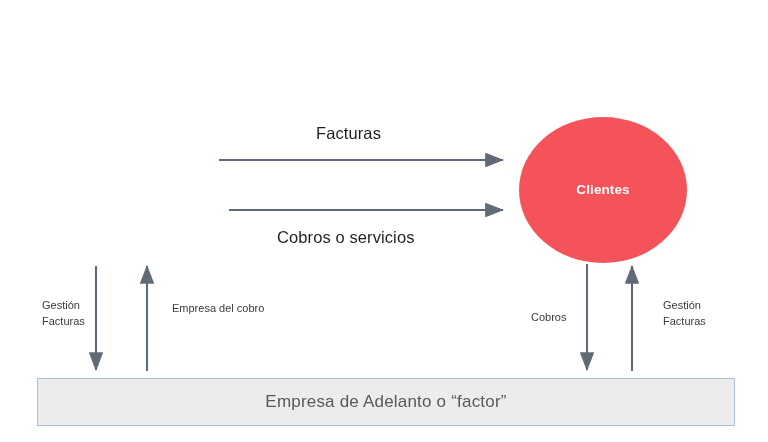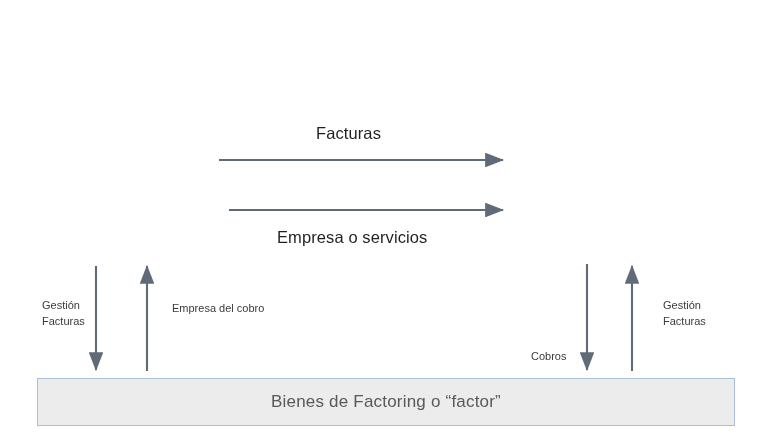--- a/index.html
+++ b/index.html
@@ -92,21 +92,21 @@
   .edge-label.small {
     font-size: 11px;
     line-height: 1.45;
     color: #3b3b3b;
   }
 
   #label-facturas   { left: 316px; top: 124px; }
   #label-bienes     { left: 277px; top: 228px; }
   #label-gestion-izq    { left: 42px;  top: 298px; }
   #label-adelanto       { left: 172px; top: 301px; }
-  #label-cobros         { left: 531px; top: 310px; margin-top: 39px; }
+  #label-cobros         { left: 531px; top: 310px; }
   #label-gestion-der    { left: 663px; top: 298px; }
 </style>
 </head>
 <body>
 
 <div id="diagram-canvas" style="background: rgb(255, 255, 255);">
 
   <svg id="arrow-layer" viewBox="0 0 768 442" xmlns="http://www.w3.org/2000/svg">
     <defs>
       <marker id="arrowhead" markerWidth="9" markerHeight="7" refX="8.5" refY="3.5" orient="auto" markerUnits="strokeWidth">
@@ -121,32 +121,35 @@
     <line x1="96" y1="266" x2="96" y2="370" stroke="#616B77" stroke-width="2.1" marker-end="url(#arrowhead)"></line>
 
     <line x1="147" y1="371" x2="147" y2="266" stroke="#616B77" stroke-width="2.1" marker-end="url(#arrowhead)"></line>
 
     <line x1="587" y1="264" x2="587" y2="370" stroke="#616B77" stroke-width="2.1" marker-end="url(#arrowhead)"></line>
 
     <line x1="632" y1="371" x2="632" y2="266" stroke="#616B77" stroke-width="2.1" marker-end="url(#arrowhead)"></line>
   </svg>
 
 
+  <div id="node-clientes" class="node-ellipse" style="background: rgb(244, 83, 90); color: rgb(255, 255, 255);">
+    <span class="node-label">Clientes</span>
+  </div>
 
   <div id="label-facturas" class="edge-label big" style="color: rgb(35, 31, 32);">Facturas</div>
 
-  <div id="label-bienes" class="edge-label big" style="color: rgb(35, 31, 32);">Empresa o servicios</div>
+  <div id="label-bienes" class="edge-label big" style="color: rgb(35, 31, 32);">Cobros o servicios</div>
 
   <div id="label-gestion-izq" class="edge-label small">Gestión
 Facturas</div>
 
   <div id="label-adelanto" class="edge-label small">Empresa del cobro</div>
 
   <div id="label-cobros" class="edge-label small">Cobros</div>
 
   <div id="label-gestion-der" class="edge-label small">Gestión
 Facturas</div>
 
   <div id="factoring-bar" style="background: rgb(236, 236, 236); border-color: rgb(170, 190, 214);">
-    <span id="factoring-bar-label" style="color: rgb(88, 89, 91);">Bienes de Factoring o “factor”</span>
+    <span id="factoring-bar-label" style="color: rgb(88, 89, 91);">Empresa de Adelanto o “factor”</span>
   </div>
 
 </div>
 
 </body></html>

